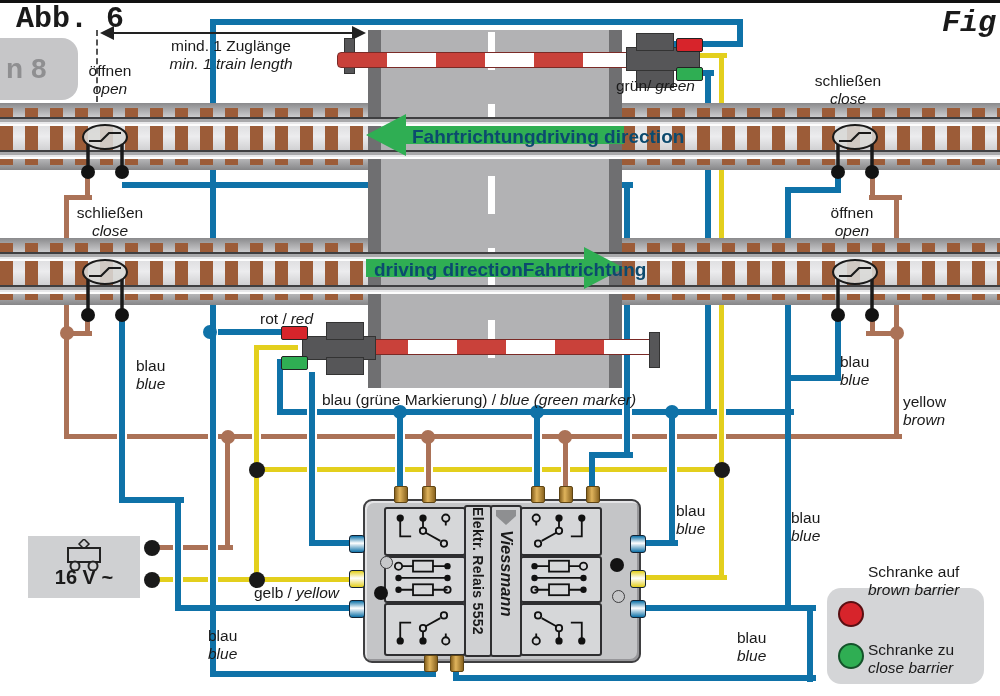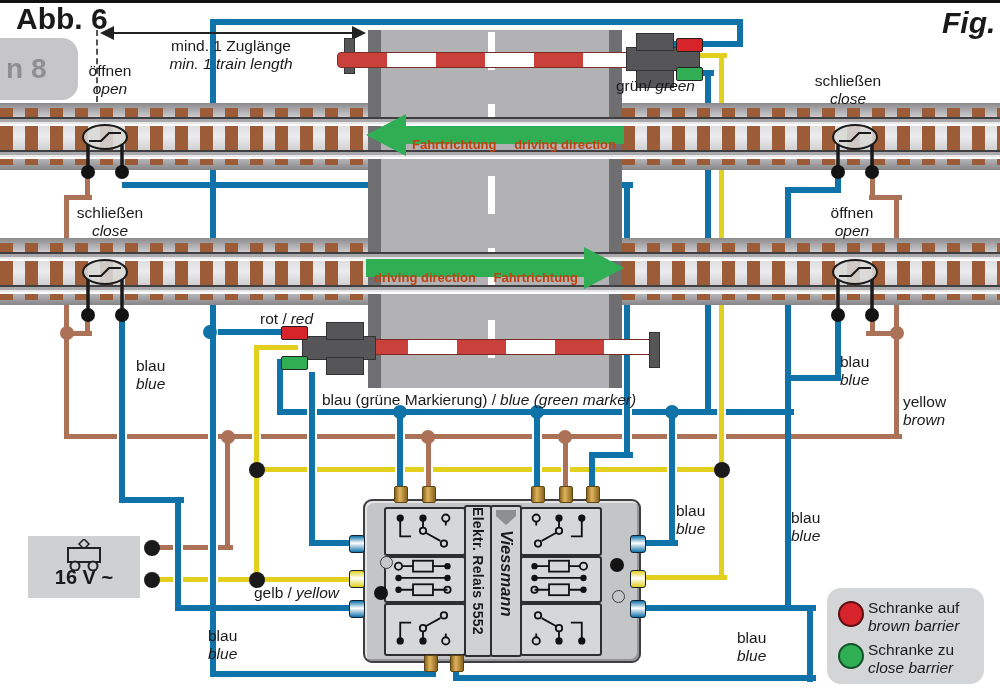--- a/index.html
+++ b/index.html
@@ -5,36 +5,36 @@
   html,body{margin:0;padding:0;background:#fff;}
   #stage{position:relative;width:1000px;height:696px;background:#fff;overflow:hidden;
          font-family:"Liberation Sans",sans-serif;color:#1a1a1a;}
   .abs{position:absolute;}
   .lbl{position:absolute;font-size:15.5px;line-height:17.5px;white-space:nowrap;z-index:50;}
   .stack span{display:block;}
   .stack{text-align:center;}
   .stack.la{text-align:left;}
   .en{font-style:italic;}
   .inline .en{margin-left:4px;}
-  .title{position:absolute;font-size:30px;font-weight:bold;z-index:60;}
+  .title{position:absolute;font-size:30px;font-weight:bold;z-index:60;font-family:Liberation Mono, monospace;}
   .rail{position:absolute;left:0;width:1000px;height:9px;z-index:14;
         background:linear-gradient(180deg,#3f3f41 0 2px,#a9a9ab 2px 5px,#e8e8ea 5px 7px,#fdfdfd 7px 9px);}
   .ballast{position:absolute;height:67px;z-index:12;
         background:linear-gradient(180deg,#8a8a8c,#d8d8da 25%,#ececee 50%,#c6c6c8 78%,#868688);}
   .sleepers{position:absolute;left:0;right:0;top:5px;bottom:5px;
         background:repeating-linear-gradient(90deg,#9c5c38 0 13px,rgba(0,0,0,0) 13px 25px);}
   .wire{position:absolute;z-index:1;}
   .wire.casing{box-shadow:-2px 0 0 #fff,2px 0 0 #fff;}
   .dot{position:absolute;border-radius:50%;z-index:40;}
   .patch{position:absolute;width:25px;height:12px;border:1px solid #222;border-radius:2px;z-index:35;}
   .mech{position:absolute;background:#565658;border:1px solid #333;z-index:30;}
   .arm{position:absolute;height:14px;border:1px solid #7a2a26;border-radius:4px;z-index:30;
        background:repeating-linear-gradient(90deg,#c9413a 0 49px,#ffffff 49px 98px);}
   .arrowtxt{position:absolute;display:flex;justify-content:space-between;z-index:20;
-       color:#c2410c;font-weight:bold;font-size:13px;white-space:nowrap;margin-top:11px;}
+       color:#0c4a6e;font-weight:bold;font-size:19px;white-space:nowrap;}
   .relaybox{position:absolute;left:363px;top:499px;width:274px;height:160px;background:#c4c5c7;
        border:2px solid #3f3f41;border-radius:9px;z-index:30;
        box-shadow:inset 2px 2px 0 #e4e4e6, inset -2px -2px 0 #97979a;}
   .panel{position:absolute;background:#d6d7d9;border:2px solid #2e2e30;border-radius:3px;z-index:31;}
   .vstrip{position:absolute;border:2px solid #2e2e30;border-radius:3px;background:#d0d1d3;z-index:31;
        writing-mode:vertical-rl;text-align:center;display:flex;align-items:center;justify-content:flex-start;}
   .brass{position:absolute;width:12px;height:15px;z-index:32;border:1px solid #5e4413;border-radius:2px;
        background:linear-gradient(90deg,#8a6420,#e0b45c 40%,#8a6420);}
   .sidecon{position:absolute;width:14px;height:16px;z-index:32;border:1.5px solid #123;border-radius:3px;}
   .screw{position:absolute;width:11px;height:11px;border-radius:50%;background:#c6c7c9;border:1.5px solid #3d3d3f;z-index:33;}
@@ -322,21 +322,21 @@
       </svg>
     <span>Viessmann</span>
   </div>
   <div class="screw" style="left:380px;top:556px;"></div>
   <div class="bdot" style="left:374px;top:586px;"></div>
   <div class="bdot" style="left:610px;top:558px;"></div>
   <div class="screw" style="left:612px;top:590px;"></div>
 
   <div class="legendbox"></div>
   <div class="legcirc" id="legc0" style="left: 838px; top: 601px; border: 2.5px solid rgb(90, 15, 18); background: rgb(215, 36, 43);"></div>
-  <div class="lbl" style="left:868px;top:599px;">
+  <div class="lbl" style="left:868px;top:563px;">
     <span style="display:block">Schranke auf</span>
     <span style="display:block" class="en">brown barrier</span>
   </div>
   <div class="legcirc" id="legc1" style="left: 838px; top: 643px; border: 2.5px solid rgb(20, 83, 42); background: rgb(47, 174, 83);"></div>
   <div class="lbl" style="left:868px;top:641px;">
     <span style="display:block">Schranke zu</span>
     <span style="display:block" class="en">close barrier</span>
   </div>
 
   <div class="lbl stack" style="left:160px;top:37px;width:142px;">

